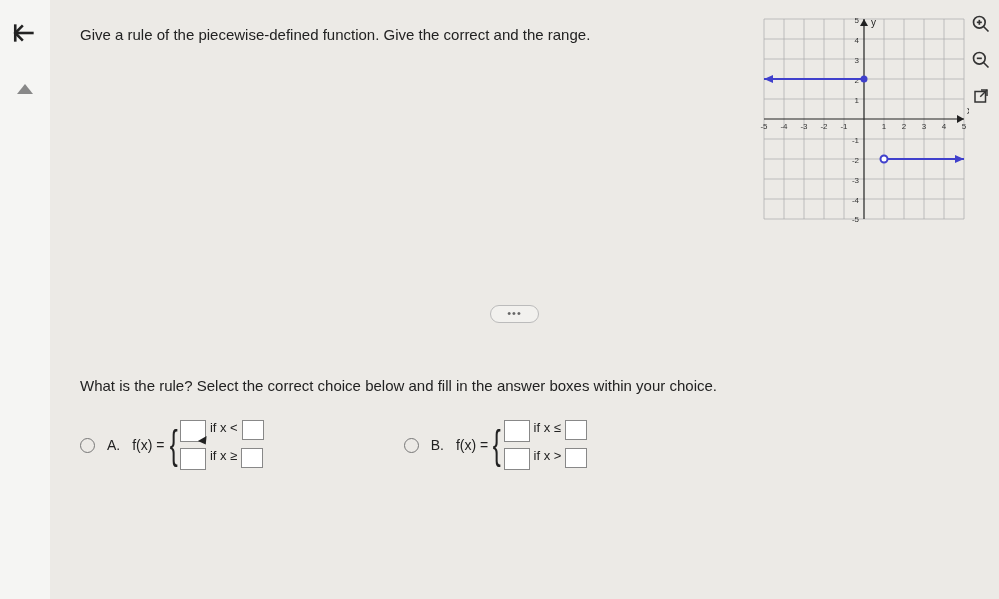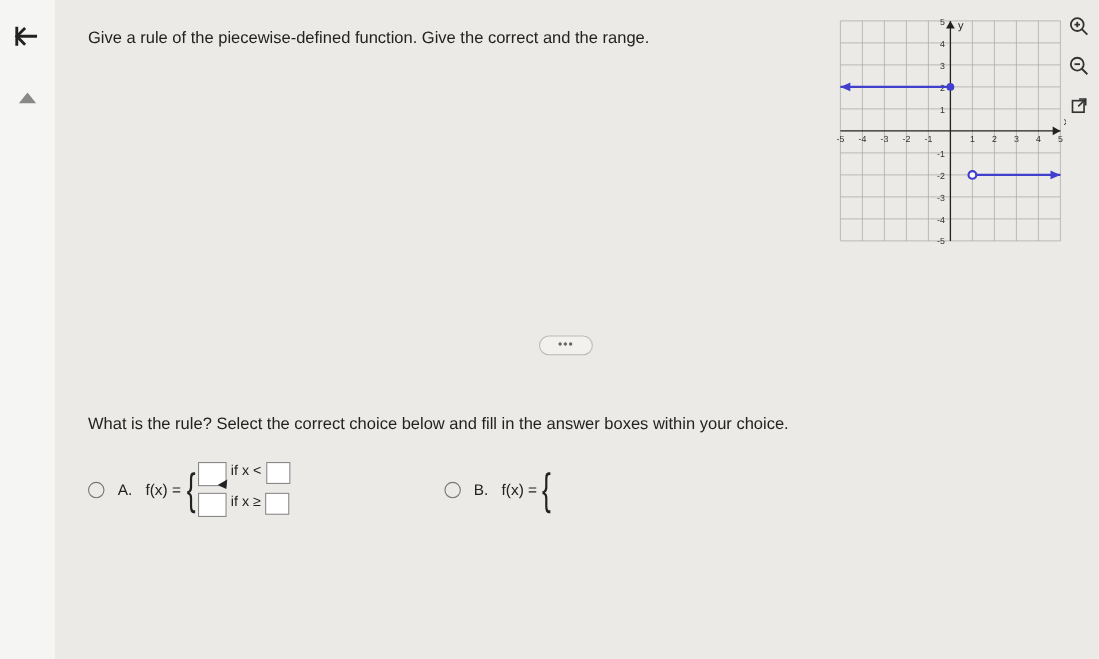--- a/index.html
+++ b/index.html
@@ -242,20 +242,32 @@
         </div>
       </div>
     </div>
 
     <div class="choice">
       <div class="radio"></div>
       <span class="choice-label">B.</span>
       <div class="func">
         <span>f(x) =</span>
         <span class="brace">{</span>
+        <div class="pieces">
+          <div class="piece-row">
+            <span class="box box-lg"></span>
+            <span>if x ≤</span>
+            <span class="box"></span>
+          </div>
+          <div class="piece-row">
+            <span class="box box-lg"></span>
+            <span>if x &gt;</span>
+            <span class="box"></span>
+          </div>
+        </div>
       </div>
     </div>
   </div>
 </div>
 
 <div class="right-nav">
   <div class="tool">
     <svg viewBox="0 0 24 24" width="20" height="20" fill="none" stroke="#333" stroke-width="2">
       <circle cx="10" cy="10" r="7"></circle>
         <line x1="15" y1="15" x2="21" y2="21"></line>

